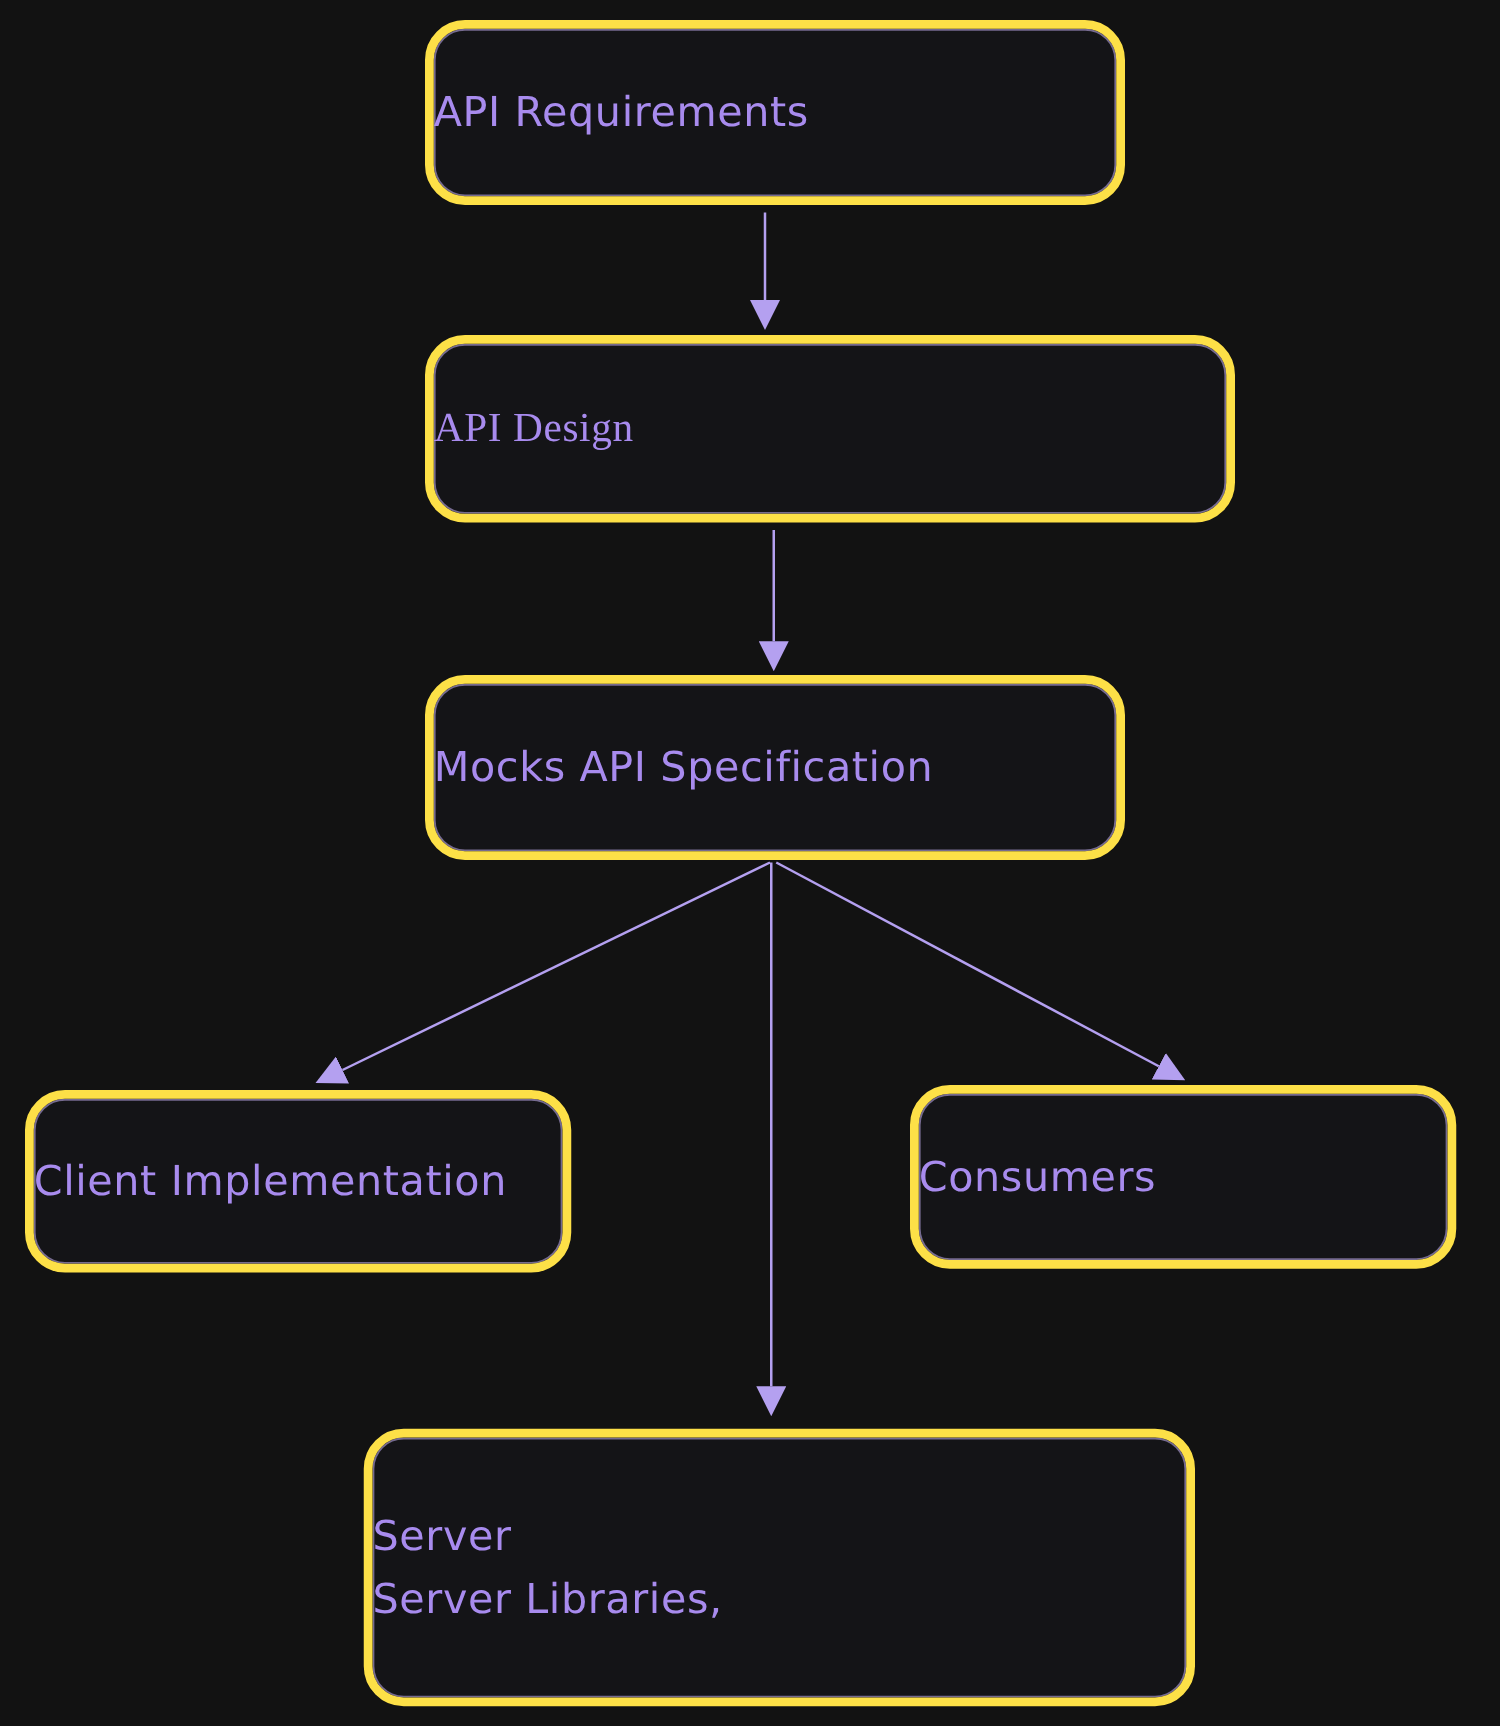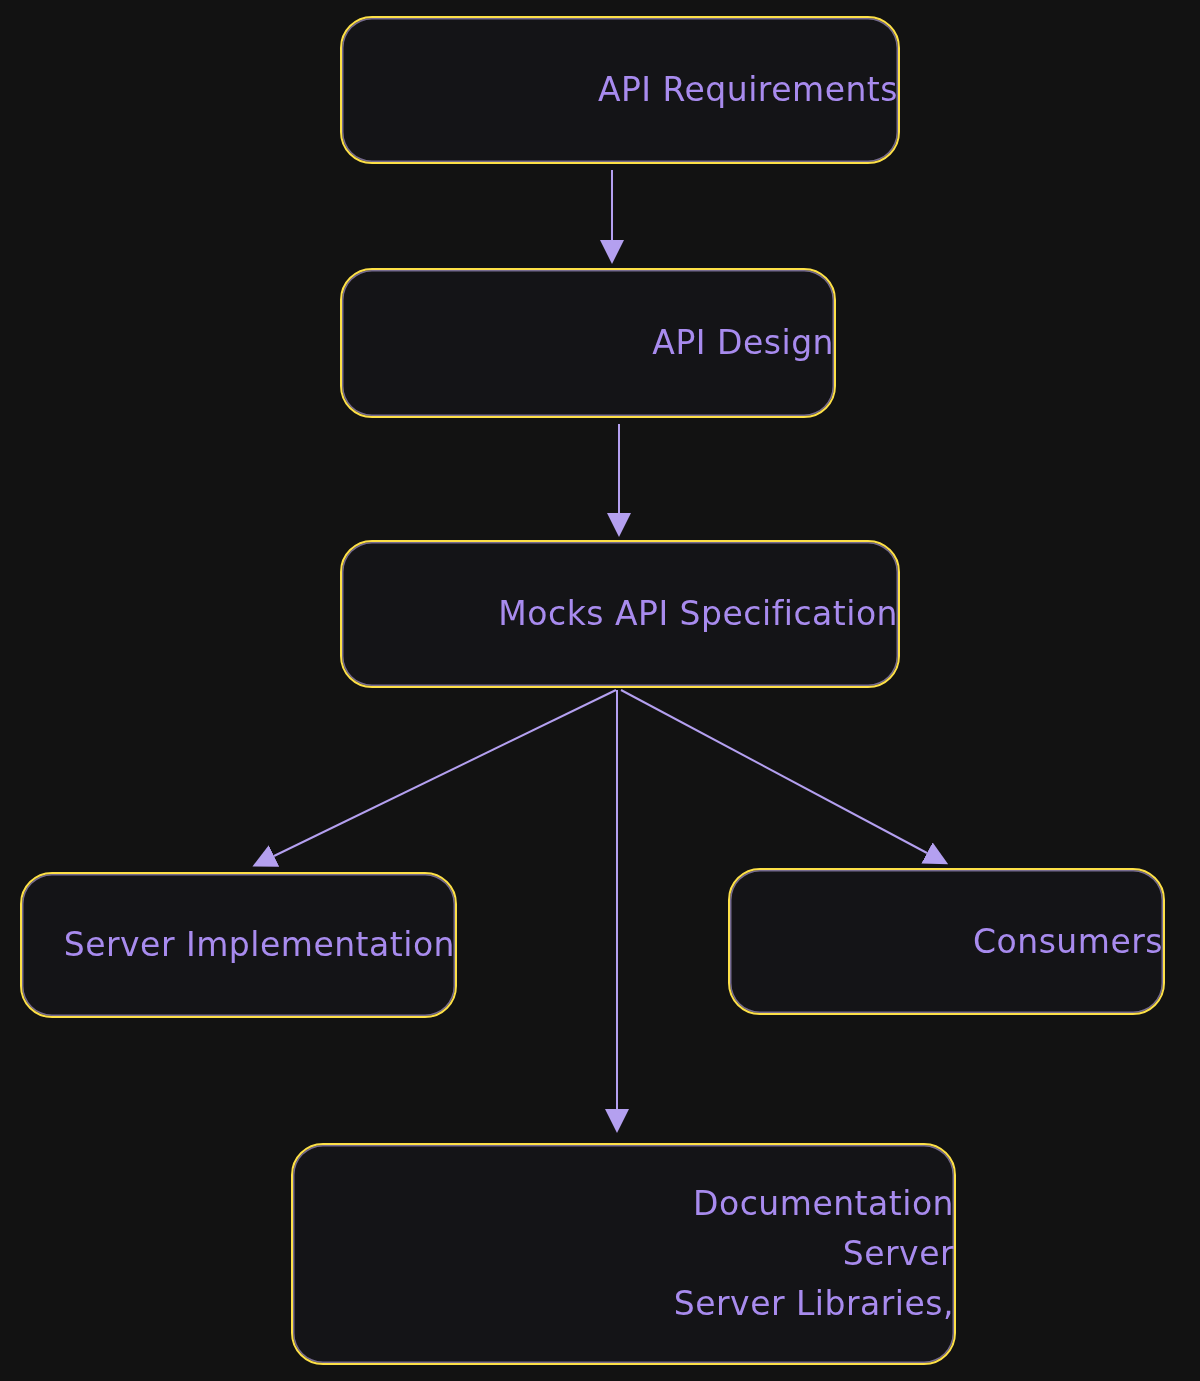--- a/index.html
+++ b/index.html
@@ -19,37 +19,37 @@
     position: absolute;
     left: 0;
     top: 0;
     width: 1200px;
     height: 1381px;
     pointer-events: none;
   }
   .node {
     position: absolute;
     box-sizing: border-box;
-    border: 2px solid #fde047;
+    border: 7px solid #fde047;
     border-radius: 32px;
     background: #141417;
     box-shadow: inset 0 0 0 1.5px rgba(198,178,244,0.55);
     display: flex;
     flex-direction: column;
-    align-items: flex-end;
+    align-items: flex-start;
     justify-content: center;
     text-align: center;
     color: #a88bee;
     font-size: 33px;
     letter-spacing: 0.5px;
     line-height: 50px;
   }
   .node .label { white-space: nowrap; }
   #node-api-requirements      { left: 340px; top: 16px;   width: 560px; height: 148px; }
-  #node-api-design            { left: 340px; top: 268px;  width: 496px; height: 150px; }
+  #node-api-design            { left: 340px; top: 268px;  width: 648px; height: 150px; font-family: Liberation Serif, serif; }
   #node-open-api-spec         { left: 340px; top: 540px;  width: 560px; height: 148px; }
   #node-server-implementation { left: 20px;  top: 872px;  width: 437px; height: 146px; }
   #node-consumers             { left: 728px; top: 868px;  width: 437px; height: 147px; }
   #node-outputs               { left: 291px; top: 1143px; width: 665px; height: 222px; }
 </style>
 </head>
 <body>
 
 <div class="canvas">
 
@@ -72,26 +72,25 @@
 
   <div class="node" id="node-api-design">
     <span class="label">API Design</span>
   </div>
 
   <div class="node" id="node-open-api-spec">
     <span class="label">Mocks API Specification</span>
   </div>
 
   <div class="node" id="node-server-implementation">
-    <span class="label">Server Implementation</span>
+    <span class="label">Client Implementation</span>
   </div>
 
   <div class="node" id="node-consumers">
     <span class="label">Consumers</span>
   </div>
 
   <div class="node" id="node-outputs">
-    <div class="label">Documentation</div>
     <div class="label">Server</div>
     <div class="label">Server Libraries,</div>
   </div>
 
 </div>
 
 </body></html>

